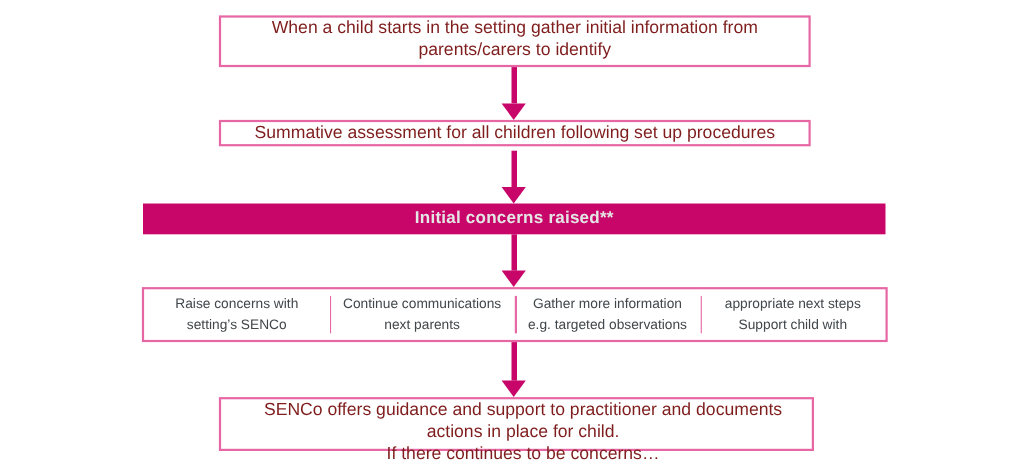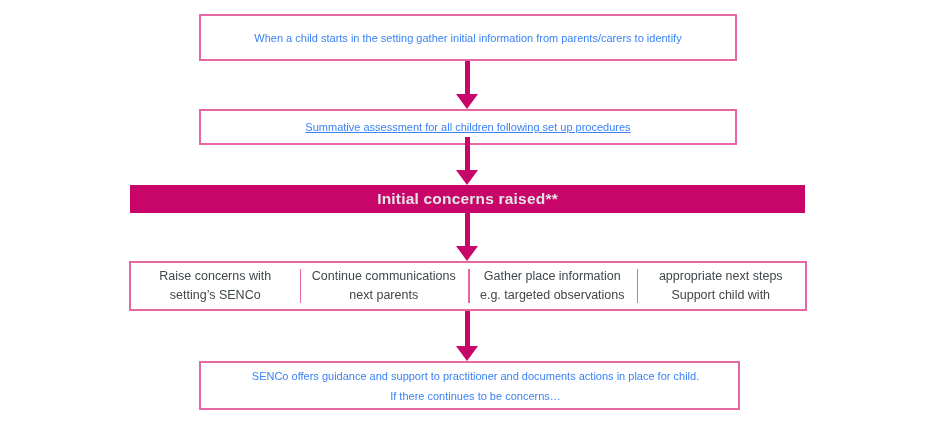--- a/index.html
+++ b/index.html
@@ -12,32 +12,31 @@
     position: relative;
     width: 930px;
     height: 425px;
     background: #ffffff;
     overflow: hidden;
   }
   .box {
     position: absolute;
     border: 2px solid #e767a4;
     background: #ffffff;
-    color: #3b82f6;
-    font-size: 11px;
+    color: #7f1d1d;
+    font-size: 16px;
     line-height: 20px;
     text-align: center;
     display: flex;
     flex-direction: column;
-    justify-content: center;
     box-sizing: border-box;
   }
   .box .line { display: block; }
   .box-initial   { left: 199px; top: 14px;  width: 538px; height: 47px; }
-  .box-summative { left: 199px; top: 109px; width: 538px; height: 36px; text-decoration: underline; }
+  .box-summative { left: 199px; top: 109px; width: 538px; height: 24px; }
   .box-senco     { left: 199px; top: 361px; width: 541px; height: 49px; padding-left: 12px; }
 
   .banner {
     position: absolute;
     left: 130px; top: 185px;
     width: 675px; height: 28px;
     background: #c80669;
     color: #e5e5e5;
     font-size: 15.5px;
     font-weight: bold;
@@ -143,21 +142,21 @@
   <div class="optrow">
     <div class="optcell">
       <span class="line">Raise concerns with</span>
       <span class="line">setting’s SENCo</span>
     </div>
     <div class="optcell">
       <span class="line">Continue communications</span>
       <span class="line">next parents</span>
     </div>
     <div class="optcell">
-      <span class="line">Gather place information</span>
+      <span class="line">Gather more information</span>
       <span class="line">e.g. targeted observations</span>
     </div>
     <div class="optcell">
       <span class="line">appropriate next steps</span>
       <span class="line">Support child with</span>
     </div>
     <div class="vdiv vdiv-1"></div>
     <div class="vdiv vdiv-2"></div>
     <div class="vdiv vdiv-3"></div>
   </div>

